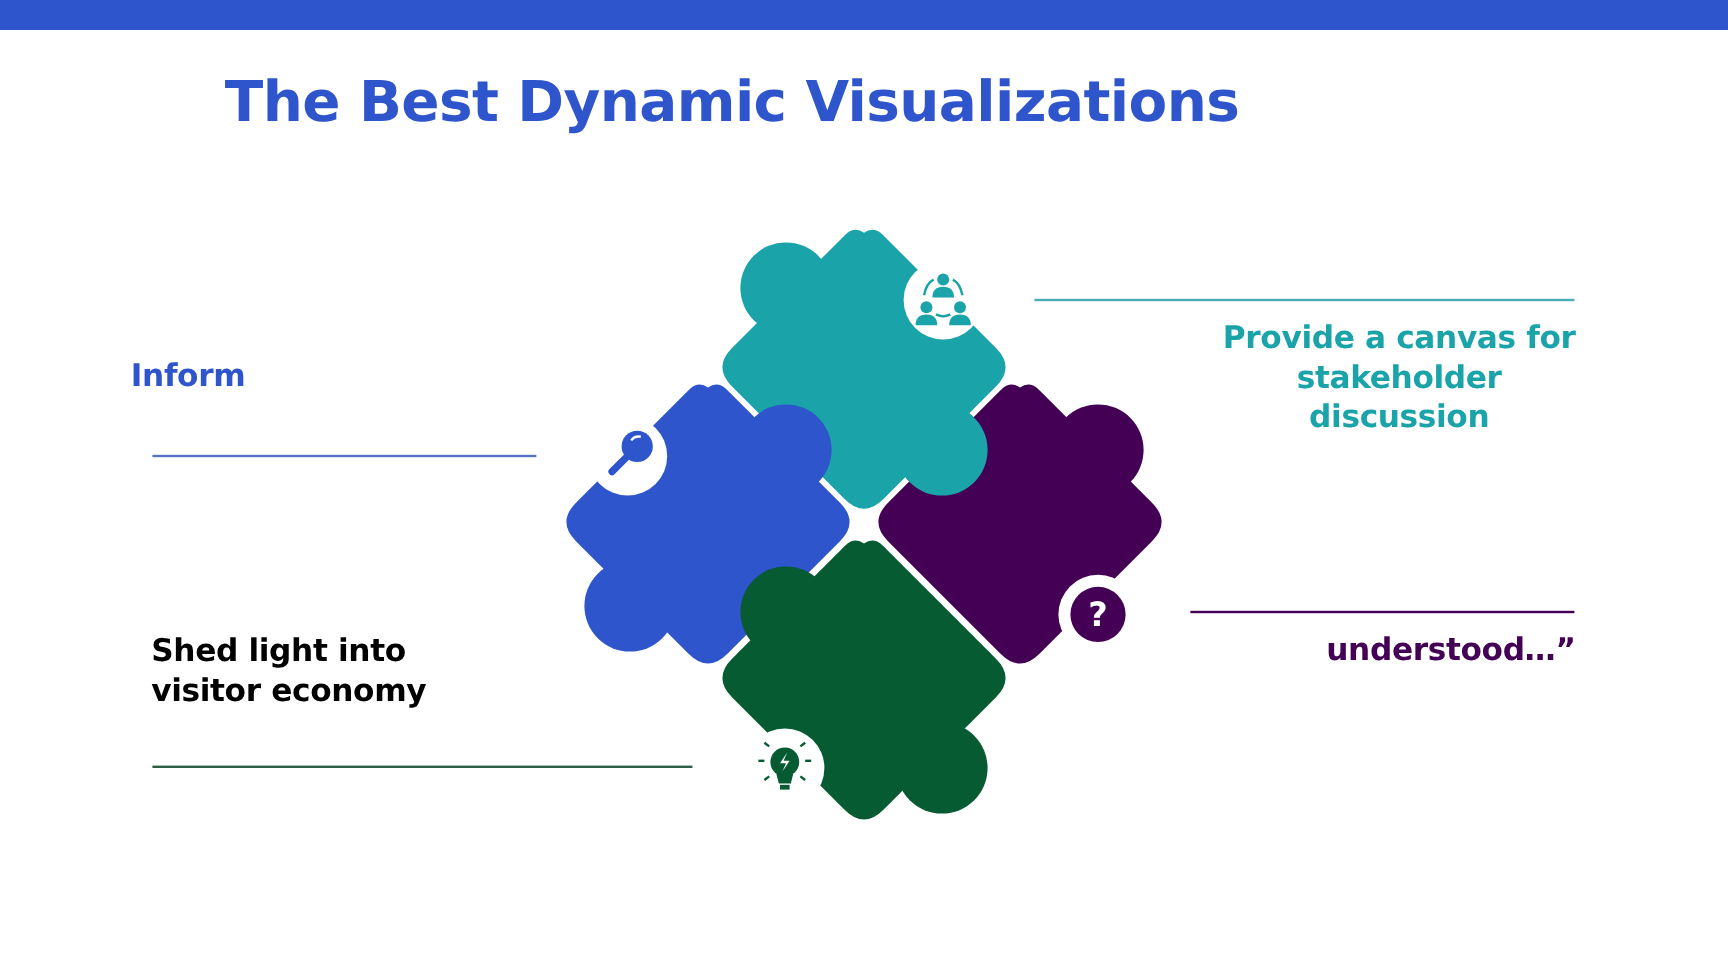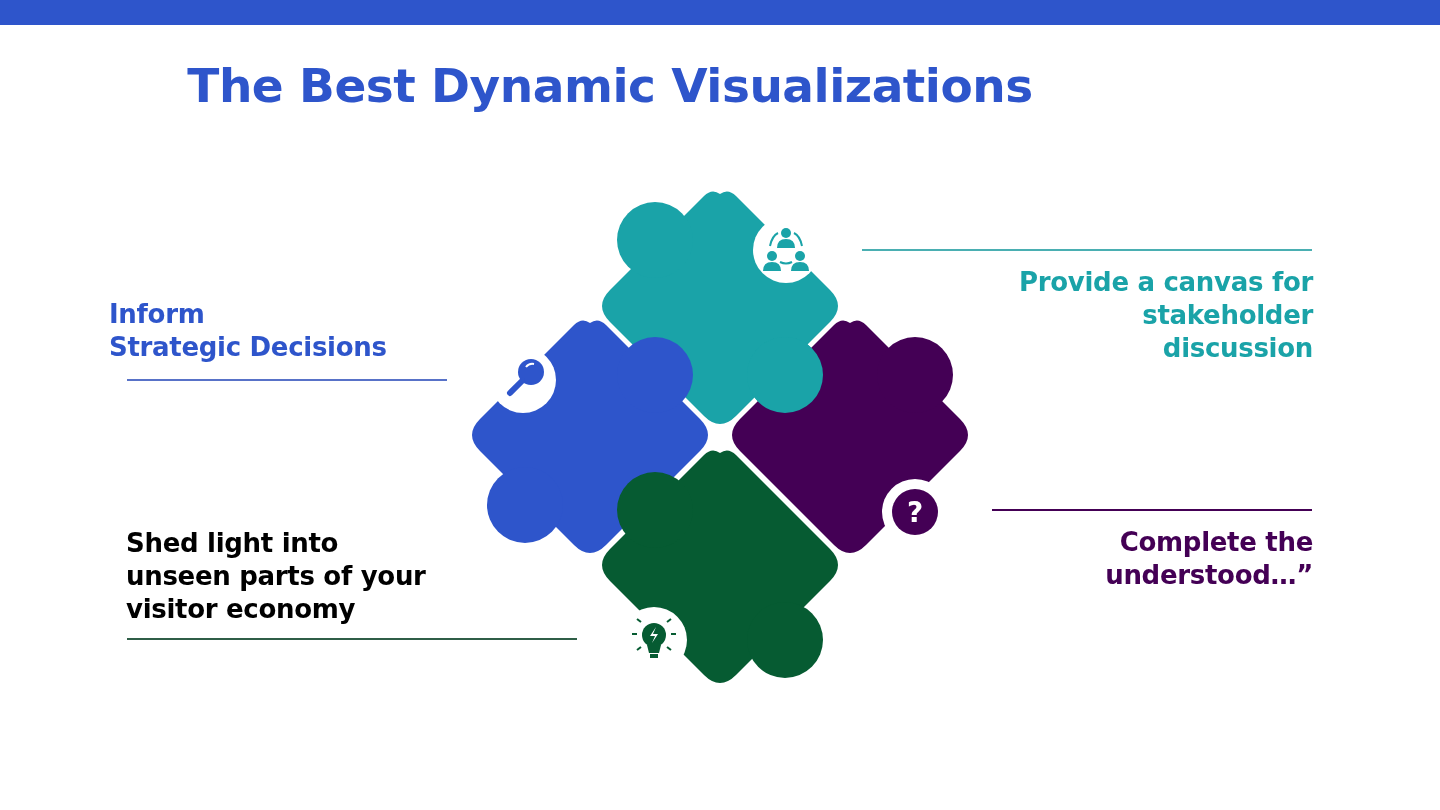--- a/index.html
+++ b/index.html
@@ -96,35 +96,32 @@
     <line x1="671" y1="634" x2="676" y2="634" stroke="#065B32" stroke-width="2"></line>
     <line x1="641" y1="622" x2="637" y2="619" stroke="#065B32" stroke-width="2"></line>
     <line x1="667" y1="622" x2="671" y2="619" stroke="#065B32" stroke-width="2"></line>
     <line x1="641" y1="647" x2="637" y2="650" stroke="#065B32" stroke-width="2"></line>
     <line x1="667" y1="647" x2="671" y2="650" stroke="#065B32" stroke-width="2"></line>
   </g>
 </svg>
 
 <div class="label" style="left:109px; top:298px; color:#2E55CB;">
   <div>Inform</div>
-  <div>Strategic Decisions</div>
 </div>
 <div class="rule" style="left:127px; top:379px; width:320px; background:#5872C8;"></div>
 
 <div class="rule" style="left:862px; top:249px; width:450px; background:#4AAFB2;"></div>
-<div class="label right" style="right:127px; top:266px; color:#1AA3A8;">
+<div class="label right" style="right:127px; top:266px; color:#1AA3A8;text-align:center;">
   <div>Provide a canvas for</div>
   <div>stakeholder</div>
   <div>discussion</div>
 </div>
 
 <div class="label" style="left:126px; top:527px; color:#000000;">
   <div>Shed light into</div>
-  <div>unseen parts of your</div>
   <div>visitor economy</div>
 </div>
 <div class="rule" style="left:127px; top:638px; width:450px; background:#2F5E47;"></div>
 
 <div class="rule" style="left:992px; top:509px; width:320px; background:#440055;"></div>
 <div class="label right" style="right:127px; top:526px; color:#440055;">
-  <div>Complete the</div>
   <div>understood…”</div>
 </div>
 
 </body></html>

